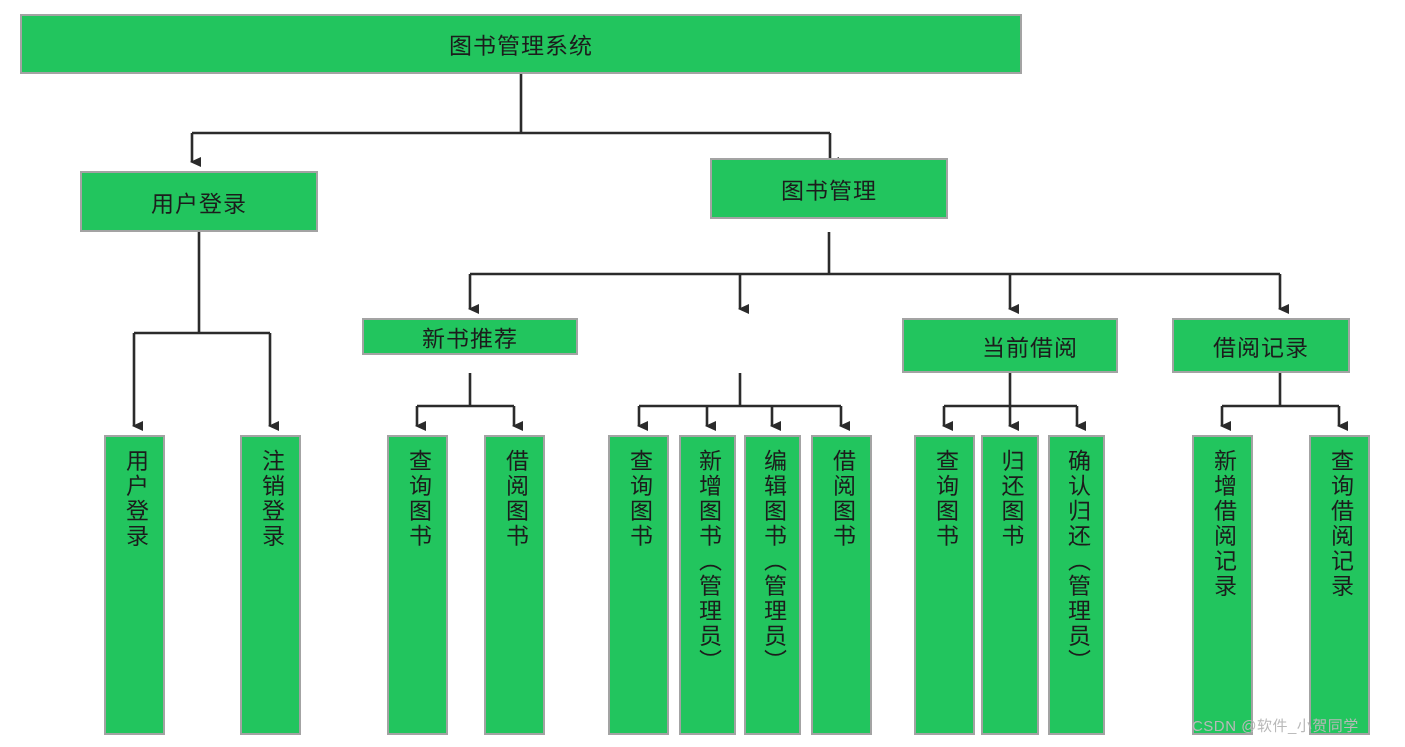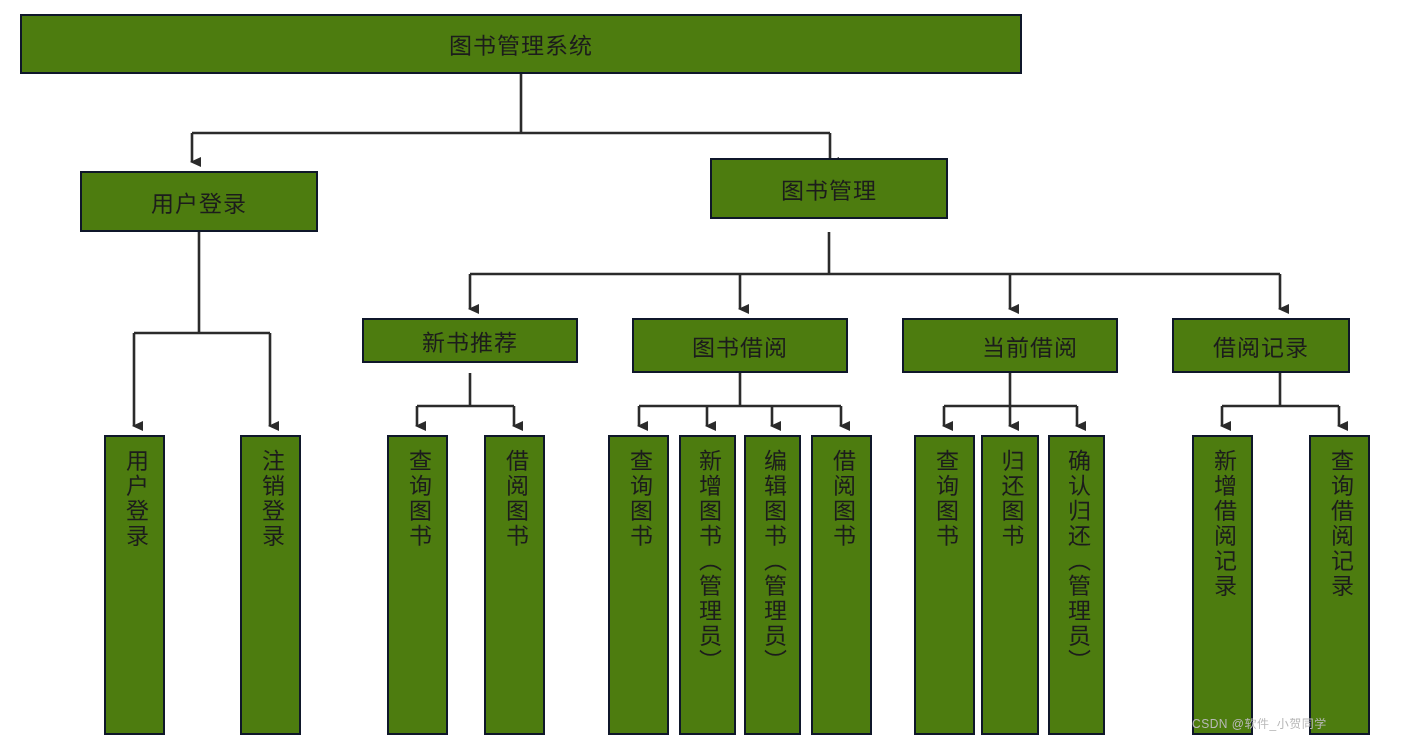--- a/index.html
+++ b/index.html
@@ -18,22 +18,22 @@
   svg#edges{
     position:absolute;
     left:0; top:0;
     width:1405px;
     height:747px;
     pointer-events:none;
   }
   .node{
     position:absolute;
     box-sizing:border-box;
-    background:#4d7c0f;
-    border:2px solid #0f172a;
+    background:#22c55e;
+    border:2px solid #a3a3a3;
     display:flex;
     align-items:center;
     justify-content:center;
     color:#1c1c1c;
     z-index:2;
   }
   .node.horiz{
     font-size:23px;
     letter-spacing:1px;
   }
@@ -48,21 +48,21 @@
     line-height:1.12;
     letter-spacing:2px;
     white-space:nowrap;
     display:block;
   }
   .node .htext{display:block;}
   #watermark{
     position:absolute;
     left:1192px;
     top:714px;
-    font-size:12px;
+    font-size:15px;
     color:#b9b9b9;
     letter-spacing:0.5px;
     white-space:nowrap;
     z-index:5;
     font-family:"Liberation Sans","DejaVu Sans",sans-serif;
   }
 </style>
 </head>
 <body>
 
@@ -122,25 +122,22 @@
     <span class="htext">图书管理系统</span>
   </div>
 
   <div class="node horiz" style="left:80px; top:171px; width:238px; height:61px;">
     <span class="htext">用户登录</span>
   </div>
   <div class="node horiz" style="left:710px; top:158px; width:238px; height:61px;">
     <span class="htext">图书管理</span>
   </div>
 
-  <div class="node horiz" style="left:362px; top:318px; width:216px; height:45px;">
+  <div class="node horiz" style="left:362px; top:318px; width:216px; height:37px;">
     <span class="htext">新书推荐</span>
-  </div>
-  <div class="node horiz" style="left:632px; top:318px; width:216px; height:55px;">
-    <span class="htext">图书借阅</span>
   </div>
   <div class="node horiz" style="left:902px; top:318px; width:216px; height:55px;padding-left:40px;">
     <span class="htext">当前借阅</span>
   </div>
   <div class="node horiz" style="left:1172px; top:318px; width:178px; height:55px;">
     <span class="htext">借阅记录</span>
   </div>
 
   <div class="node vert" style="left:104px; top:435px; width:61px; height:300px;">
     <span class="vtext">用户登录</span>

